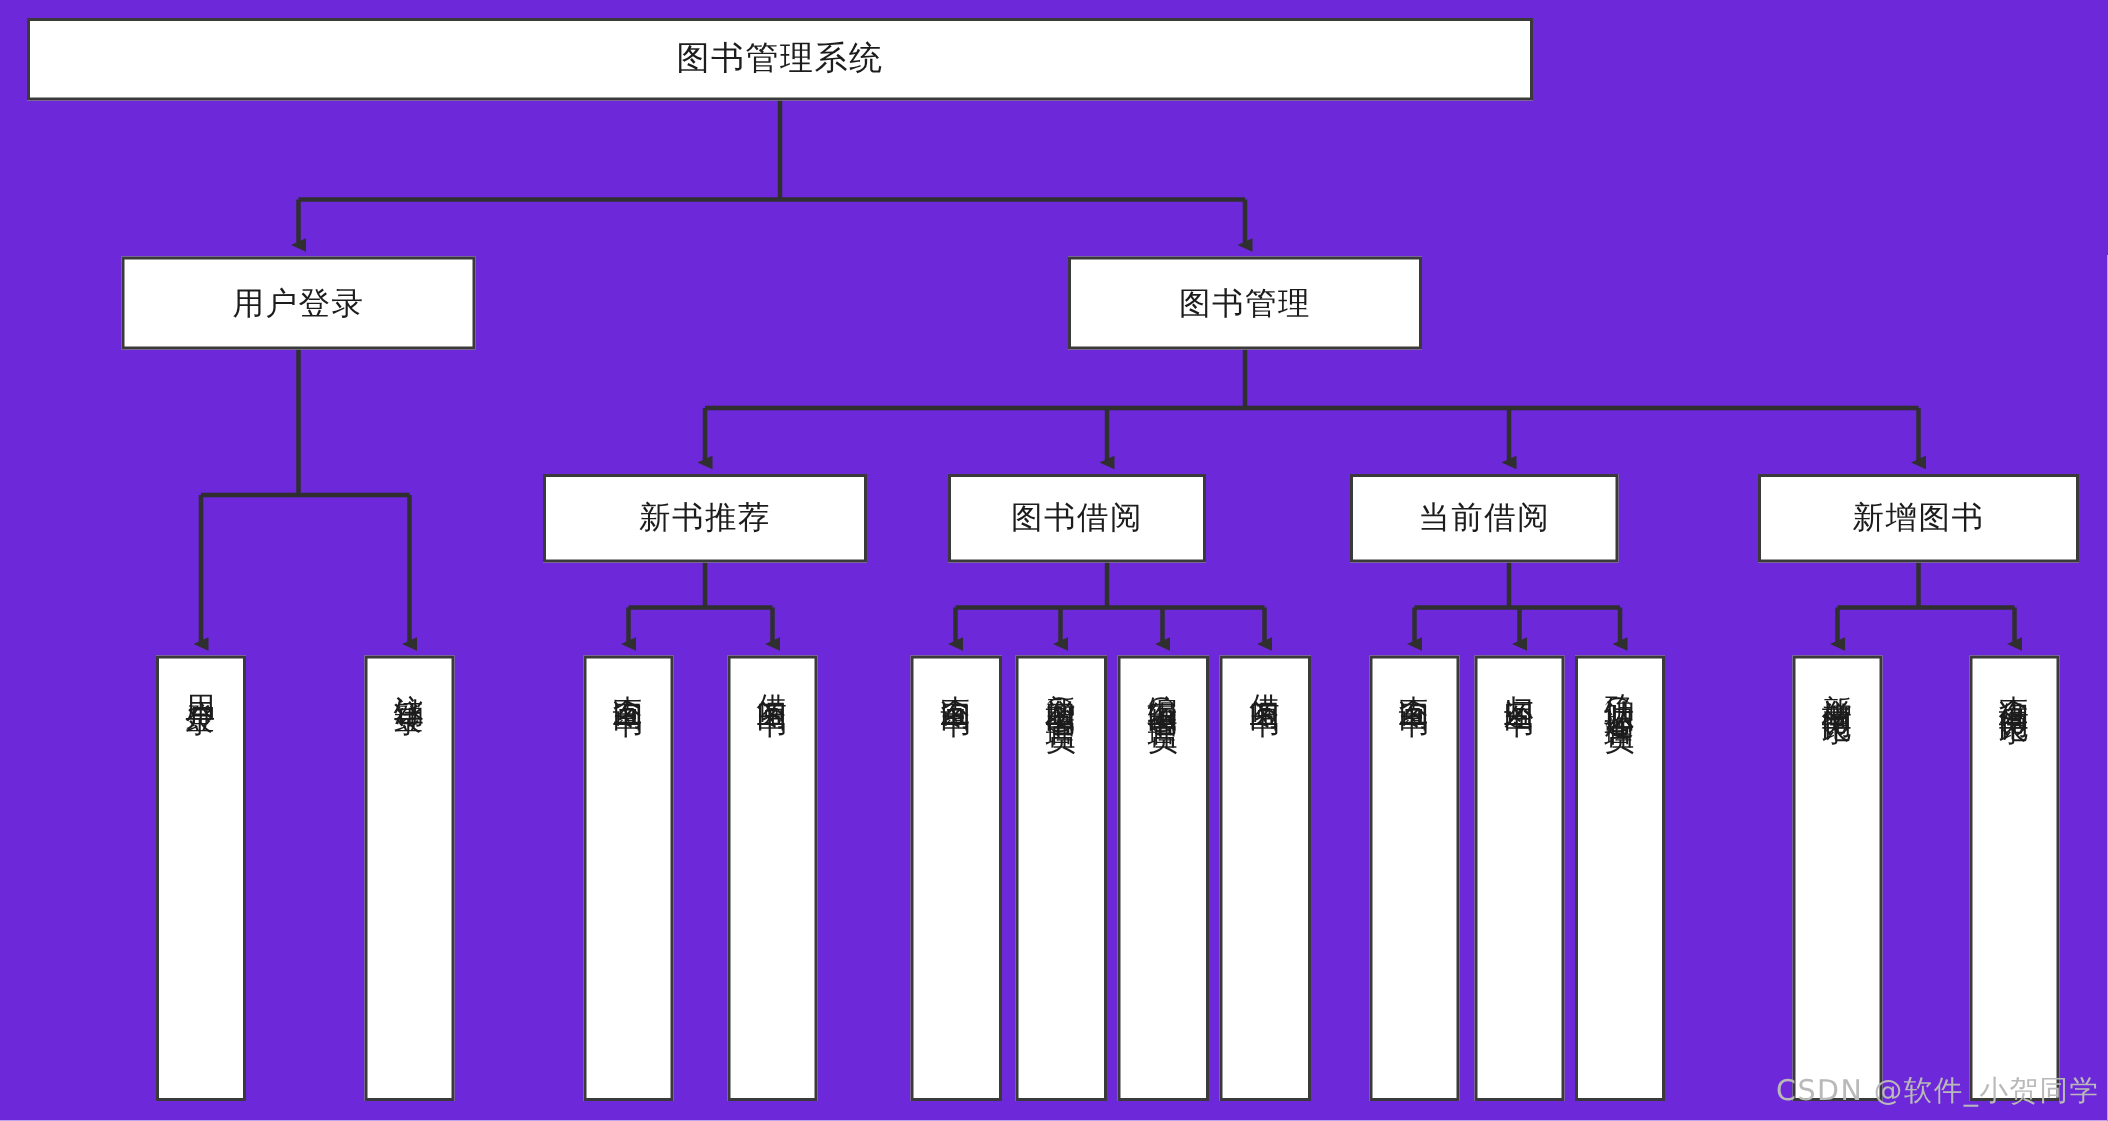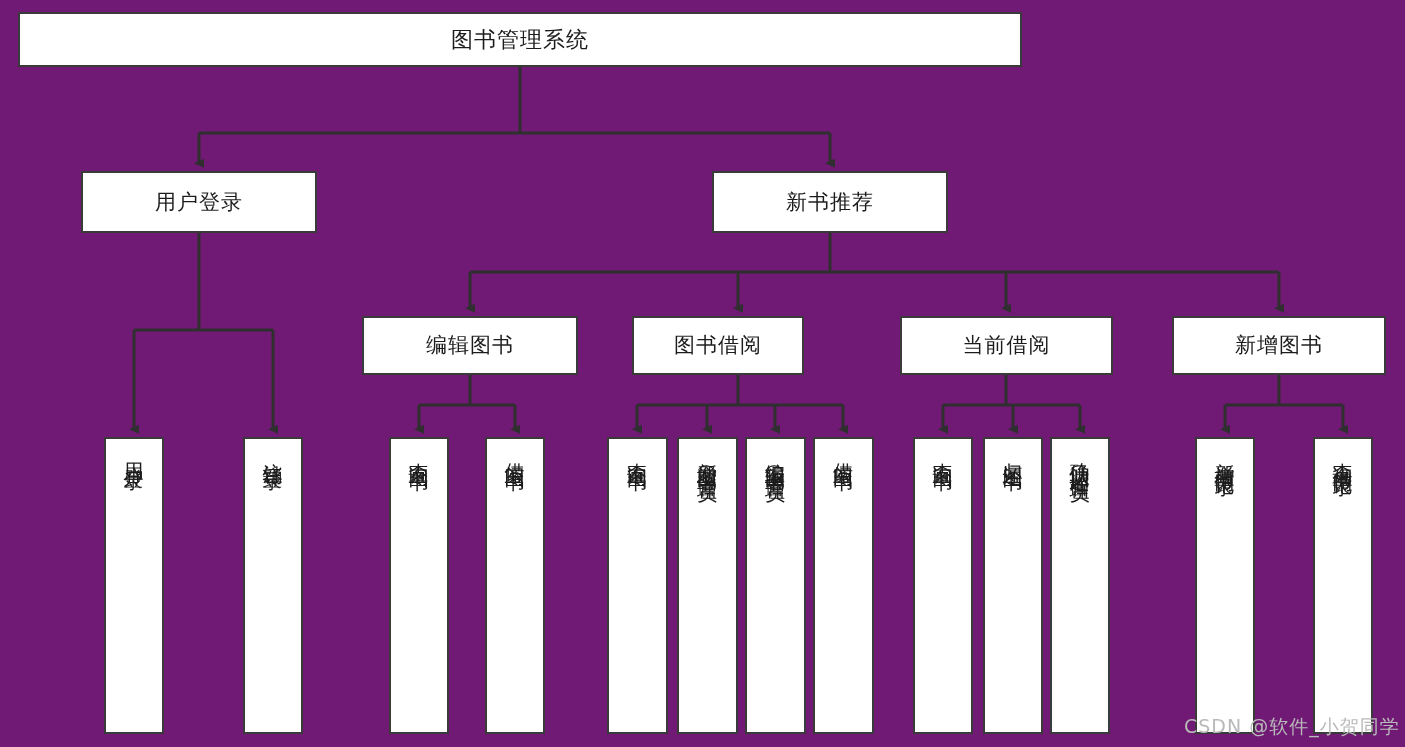--- a/index.html
+++ b/index.html
@@ -8,21 +8,21 @@
     padding: 0;
     background: #ffffff;
   }
   body {
     font-family: "DejaVu Sans", "Liberation Sans", sans-serif;
   }
   #canvas {
     position: relative;
     width: 1405px;
     height: 747px;
-    background: #701a75;
+    background: #6d28d9;
     overflow: hidden;
   }
   #edges {
     position: absolute;
     left: 0;
     top: 0;
     width: 1405px;
     height: 747px;
     pointer-events: none;
   }
@@ -134,30 +134,30 @@
   </svg>
 
   <div class="node horiz root" style="left: 18px; top: 12px; width: 1004px; height: 55px; border-color: rgb(58, 58, 58); background: rgb(255, 255, 255); color: rgb(28, 28, 28);">
     <span class="label">图书管理系统</span>
   </div>
 
   <div class="node horiz" style="left: 81px; top: 171px; width: 236px; height: 62px; border-color: rgb(58, 58, 58); background: rgb(255, 255, 255); color: rgb(28, 28, 28);">
     <span class="label">用户登录</span>
   </div>
   <div class="node horiz" style="left: 712px; top: 171px; width: 236px; height: 62px; border-color: rgb(58, 58, 58); background: rgb(255, 255, 255); color: rgb(28, 28, 28);">
+    <span class="label">图书管理</span>
+  </div>
+
+  <div class="node horiz" style="left: 362px; top: 316px; width: 216px; height: 59px; border-color: rgb(58, 58, 58); background: rgb(255, 255, 255); color: rgb(28, 28, 28);">
     <span class="label">新书推荐</span>
-  </div>
-
-  <div class="node horiz" style="left: 362px; top: 316px; width: 216px; height: 59px; border-color: rgb(58, 58, 58); background: rgb(255, 255, 255); color: rgb(28, 28, 28);">
-    <span class="label">编辑图书</span>
   </div>
   <div class="node horiz" style="left: 632px; top: 316px; width: 172px; height: 59px; border-color: rgb(58, 58, 58); background: rgb(255, 255, 255); color: rgb(28, 28, 28);">
     <span class="label">图书借阅</span>
   </div>
-  <div class="node horiz" style="left: 900px; top: 316px; width: 213px; height: 59px; border-color: rgb(58, 58, 58); background: rgb(255, 255, 255); color: rgb(28, 28, 28);">
+  <div class="node horiz" style="left: 900px; top: 316px; width: 179px; height: 59px; border-color: rgb(58, 58, 58); background: rgb(255, 255, 255); color: rgb(28, 28, 28);">
     <span class="label">当前借阅</span>
   </div>
   <div class="node horiz" style="left: 1172px; top: 316px; width: 214px; height: 59px; border-color: rgb(58, 58, 58); background: rgb(255, 255, 255); color: rgb(28, 28, 28);">
     <span class="label">新增图书</span>
   </div>
 
   <div class="node vert" style="left: 104px; top: 437px; width: 60px; height: 297px; border-color: rgb(58, 58, 58); background: rgb(255, 255, 255); color: rgb(28, 28, 28);">
     <span class="label">用户登录</span>
   </div>
   <div class="node vert" style="left: 243px; top: 437px; width: 60px; height: 297px; border-color: rgb(58, 58, 58); background: rgb(255, 255, 255); color: rgb(28, 28, 28);">

